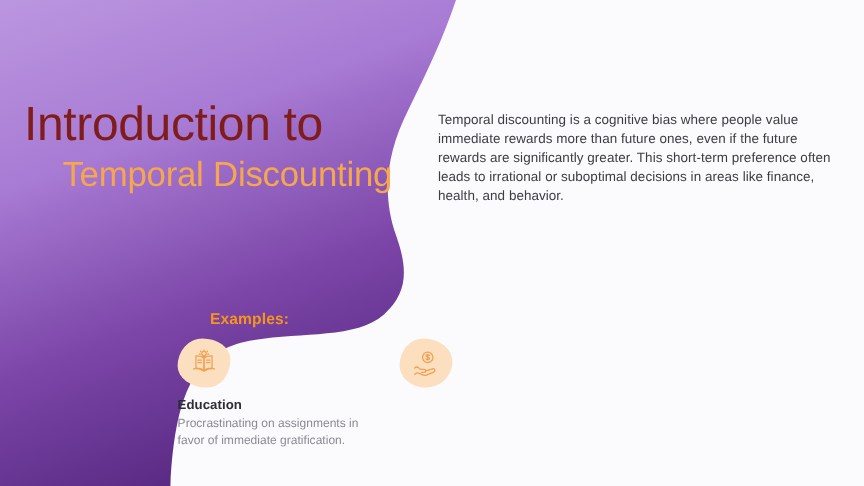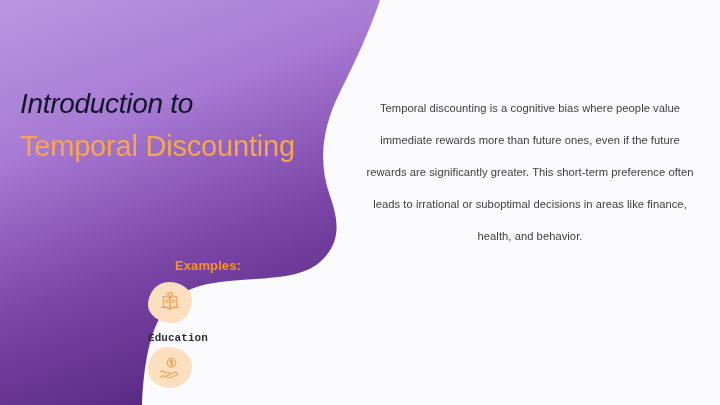--- a/index.html
+++ b/index.html
@@ -32,72 +32,71 @@
   }
   
   .title-block {
     position: absolute;
     left: 20px;
     top: 82px;
     z-index: 3;
     width: 340px;
   }
   .title-line1 {
-    font-size: 28px;
+    font-size: 40px;
     line-height: 44px;
     font-weight: 400;
-    color: #0f172a;
+    color: #7f1d1d;
     letter-spacing: -0.3px;
     white-space: nowrap;
-    font-style: italic;
   }
   .title-line2 {
     font-size: 29px;
     line-height: 34px;
     font-weight: 400;
     color: #f5a64e;
     letter-spacing: -0.2px;
     white-space: nowrap;
     margin-top: 3px;
+    margin-left: 32px;
   }
   
   .body-copy {
     position: absolute;
     left: 365px;
     top: 92px;
     width: 330px;
     z-index: 3;
     font-size: 11.2px;
-    line-height: 32px;
+    line-height: 16px;
     color: #3c3c42;
     letter-spacing: 0.05px;
-    text-align: center;
+    text-align: left;
   }
   
   .examples-label {
     position: absolute;
     left: 150px;
     top: 258px;
     z-index: 3;
     font-size: 13px;
     font-weight: 700;
     color: #f7941e;
     letter-spacing: 0.1px;
     padding-left: 25px;
   }
   .cards {
     position: absolute;
     left: 148px;
     top: 282px;
     width: 560px;
     z-index: 3;
     display: flex;
-    flex-direction: column;
+    flex-direction: row;
     gap: 0px;
-    font-family: Liberation Mono, monospace;
   }
   .card {
     width: 185px;
     box-sizing: border-box;
     padding-right: 12px;
   }
   .card-icon-wrap {
     width: 44px;
     height: 41px;
     position: relative;
@@ -173,20 +172,21 @@
           <path d="M12 7.4c1.9-1.5 4.3-2 6.7-1.9v10.2c-2.4-0.1-4.8 0.4-6.7 1.9z"></path>
           <path d="M12 7.4v10.2"></path>
           <path d="M3.3 16.4c3-0.4 6.2 0.1 8.7 1.9 2.5-1.8 5.7-2.3 8.7-1.9"></path>
           <path d="M7 9.2h2.9M7 11.2h2.9M14.1 9.2H17M14.1 11.2H17"></path>
           <circle cx="12" cy="3.6" r="1.85"></circle>
           <path d="M11 5.6h2M11.2 6.6h1.6"></path>
           <path d="M12 0.7v0.7M9 1.6l0.45 0.55M15 1.6l-0.45 0.55M8.2 4.2h0.7M15.1 4.2h0.7"></path>
         </svg>
       </div>
       <div class="card-title">Education</div>
+      <div class="card-desc">Procrastinating on assignments in favor of immediate gratification.</div>
     </div>
 
 
     <div class="card">
       <div class="card-icon-wrap">
         <div class="blob b3"></div>
         <svg width="23" height="23" viewBox="0 0 24 24" fill="none" stroke="#f2a054" stroke-width="1.1" stroke-linecap="round" stroke-linejoin="round">
           <circle cx="13.5" cy="6.6" r="4.5"></circle>
           <path d="M13.5 4.1v5M15 4.9c-0.4-0.5-1-0.7-1.6-0.7-0.8 0-1.4 0.45-1.4 1.05s0.6 0.95 1.5 1.15 1.5 0.55 1.5 1.15-0.6 1.05-1.4 1.05c-0.65 0-1.25-0.25-1.65-0.75"></path>
           <path d="M2.2 15.8c0.9-0.9 2.3-0.95 3.3-0.15l1.6 1.3h3.3c0.75 0 1.35 0.6 1.35 1.35s-0.6 1.35-1.35 1.35H8.2"></path>

